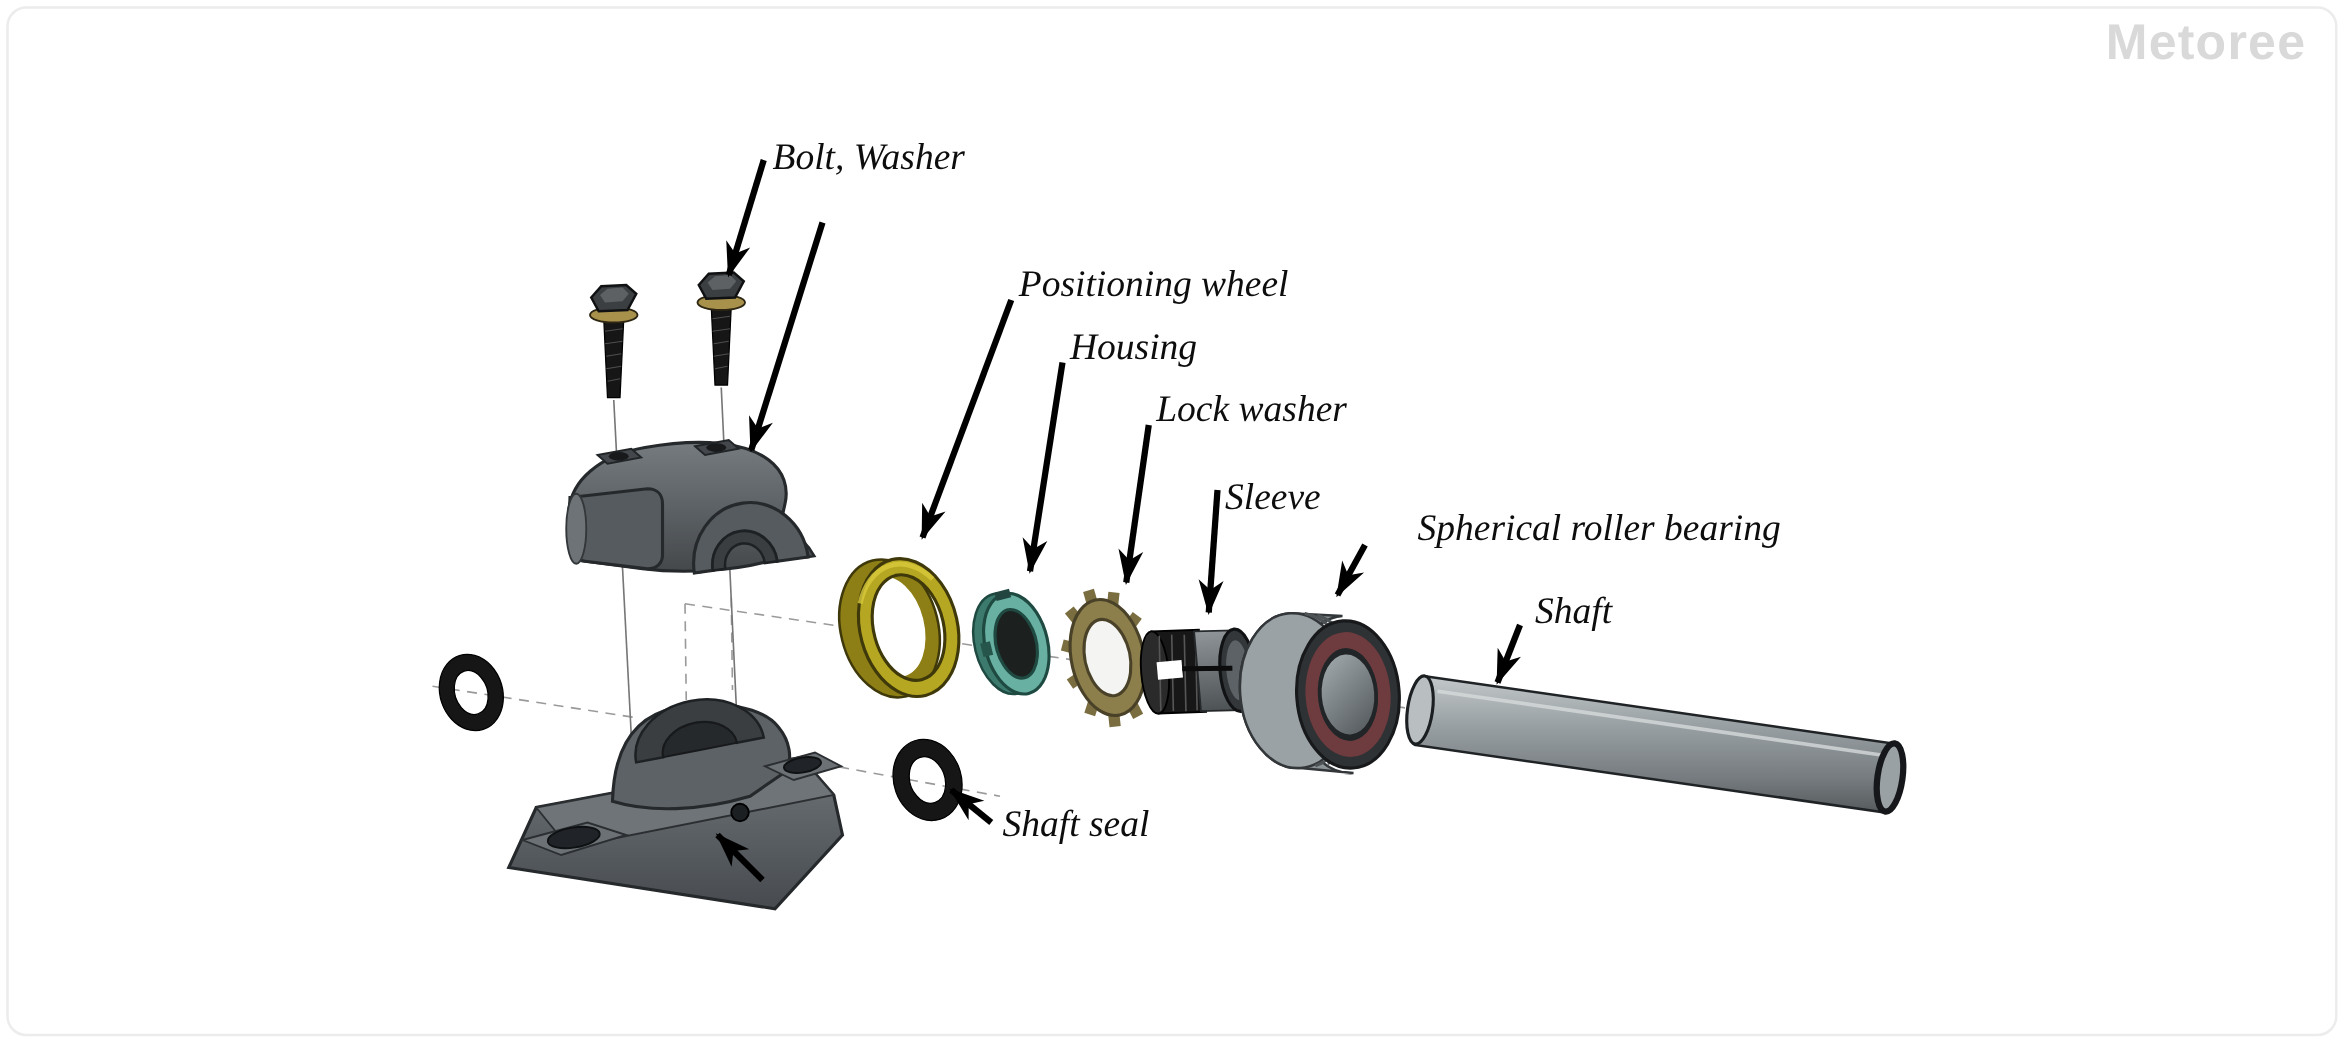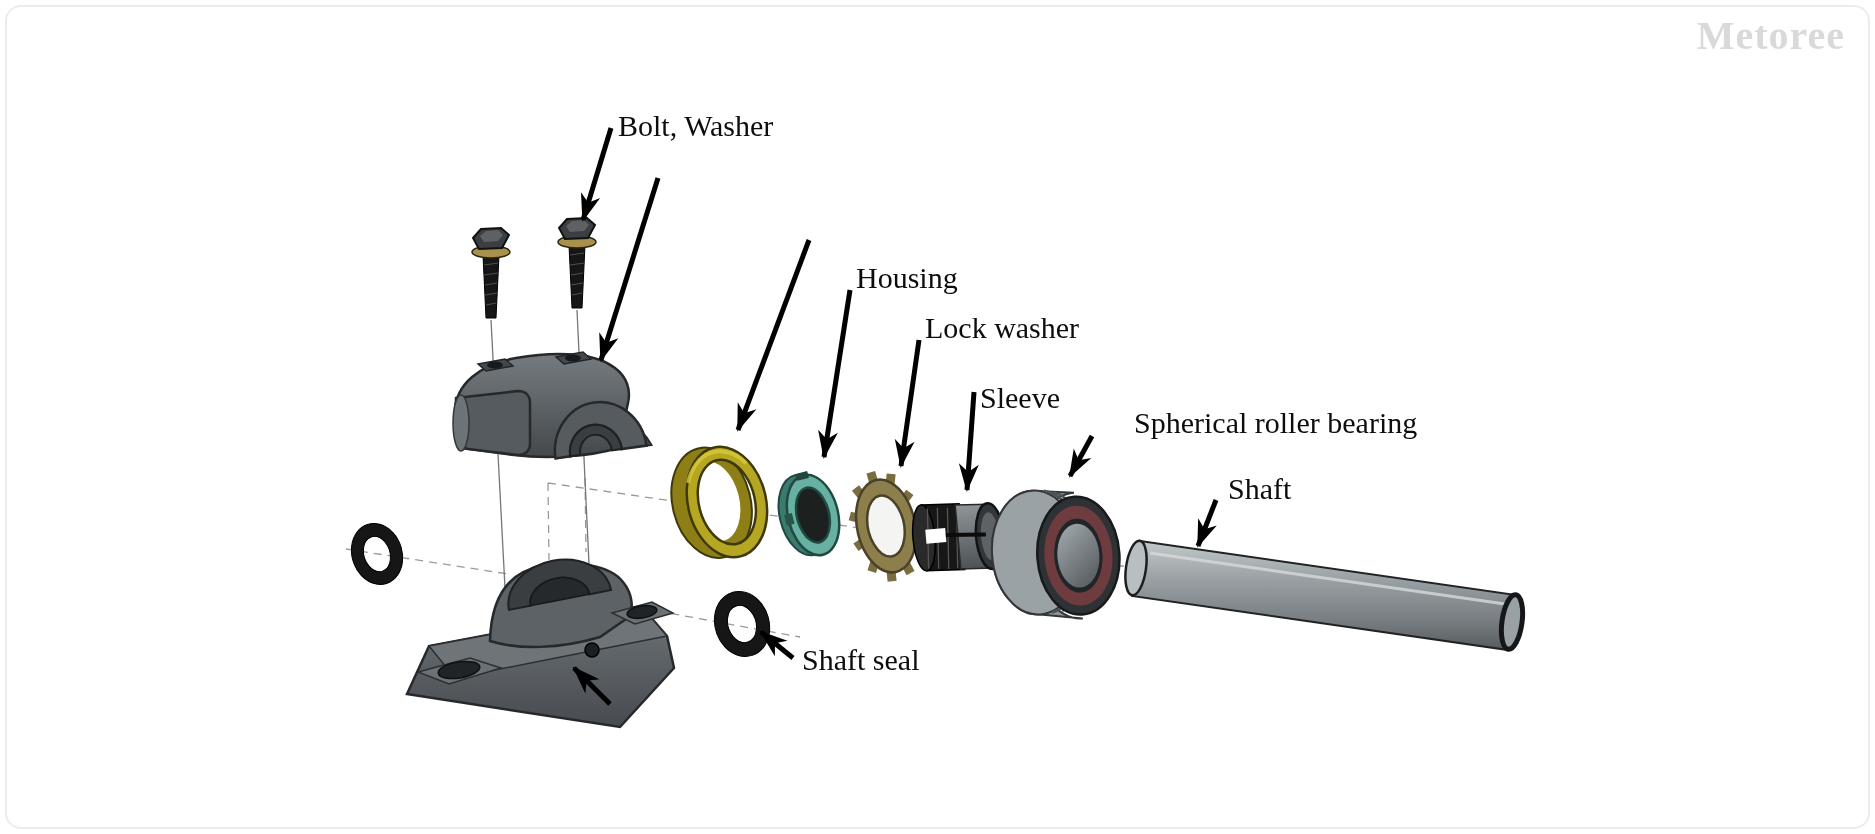--- a/index.html
+++ b/index.html
@@ -1,21 +1,21 @@
 <!DOCTYPE html>
 <html><head>
 <meta charset="utf-8">
 <style>
   html,body{margin:0;padding:0;background:#ffffff;}
   .stage{position:relative;width:1875px;height:834px;background:#ffffff;overflow:hidden;
          font-family:"Liberation Serif", serif;}
   .frame{position:absolute;inset:5px;border:2px solid #ececec;border-radius:16px;pointer-events:none;}
   .scene{position:absolute;left:0;top:0;}
-  .lbl{position:absolute;font-size:30px;line-height:1.05;color:#0d0d0d;white-space:nowrap;}
-  .watermark{position:absolute;top:12px;right:30px;font-family:Liberation Serif, serif;
+  .lbl{position:absolute;font-size:30px;line-height:1.05;color:#0d0d0d;white-space:nowrap;font-style:italic;}
+  .watermark{position:absolute;top:12px;right:30px;font-family:Liberation Sans, sans-serif;
              font-weight:bold;font-size:40px;letter-spacing:1px;color:#d9d9d9;}
 </style>
 </head>
 <body>
 
 <div class="stage">
 
   <svg class="scene" width="1875" height="834" viewBox="0 0 1875 834">
     <defs>
       <marker id="ah" markerUnits="userSpaceOnUse" markerWidth="30" markerHeight="22" viewBox="0 0 30 22" refX="28" refY="11" orient="auto">
@@ -193,20 +193,21 @@
       <line x1="919" y1="340" x2="901" y2="466" marker-end="url(#ah)"></line>
       <line x1="974" y1="392" x2="967" y2="490" marker-end="url(#ah)"></line>
       <line x1="1092" y1="436" x2="1070" y2="476" marker-end="url(#ah)"></line>
       <line x1="1216" y1="500" x2="1198" y2="546" marker-end="url(#ah)"></line>
       <line x1="793" y1="658" x2="761" y2="632" marker-end="url(#ah)"></line>
       <line x1="610" y1="704" x2="574" y2="668" marker-end="url(#ah)"></line>
     </g>
   </svg>
 
   <div class="lbl" style="left:618px;top:110px">Bolt, Washer</div>
+  <div class="lbl" style="left:815px;top:212px">Positioning wheel</div>
   <div class="lbl" style="left:856px;top:262px">Housing</div>
   <div class="lbl" style="left:925px;top:312px">Lock washer</div>
   <div class="lbl" style="left:980px;top:382px">Sleeve</div>
   <div class="lbl" style="left:1134px;top:407px">Spherical roller bearing</div>
   <div class="lbl" style="left:1228px;top:473px">Shaft</div>
   <div class="lbl" style="left:802px;top:644px">Shaft seal</div>
 
   <div class="watermark">Metoree</div>
 
   <div class="frame"></div>

